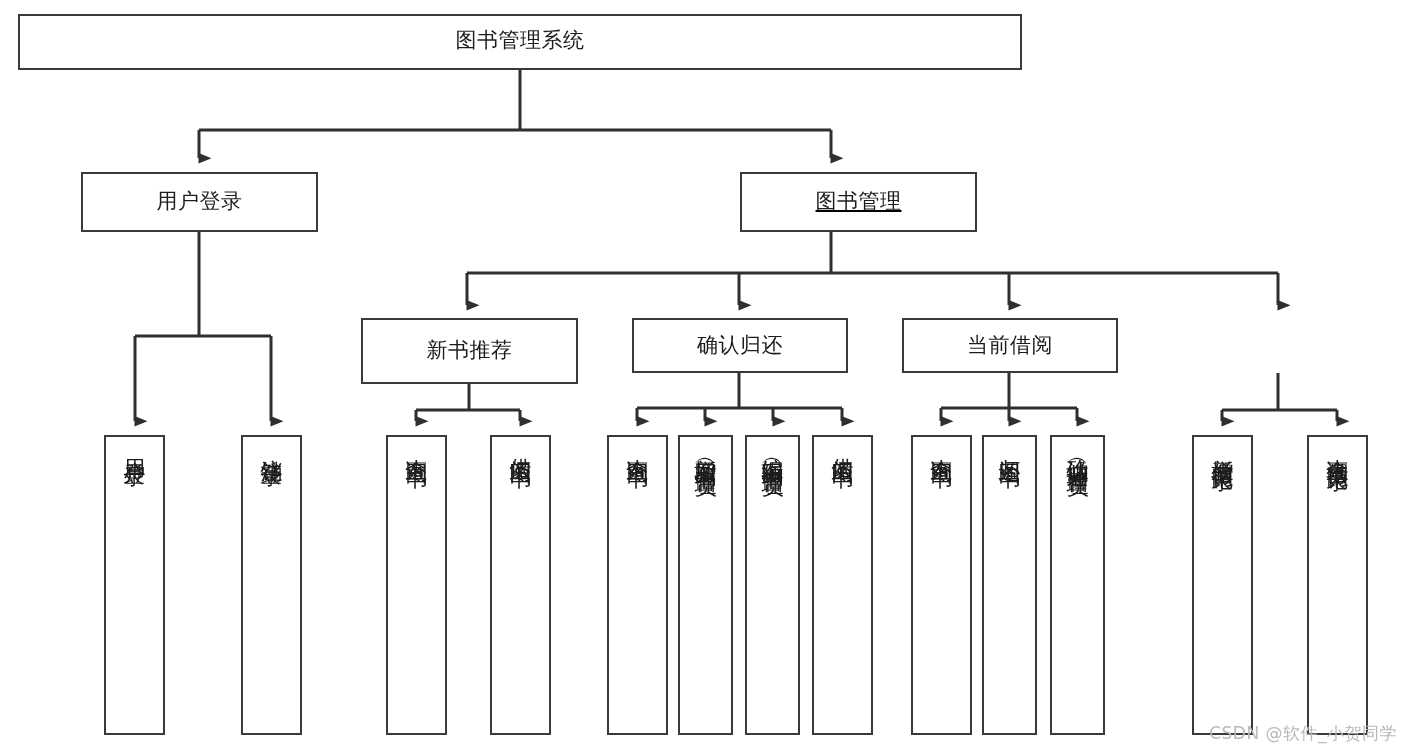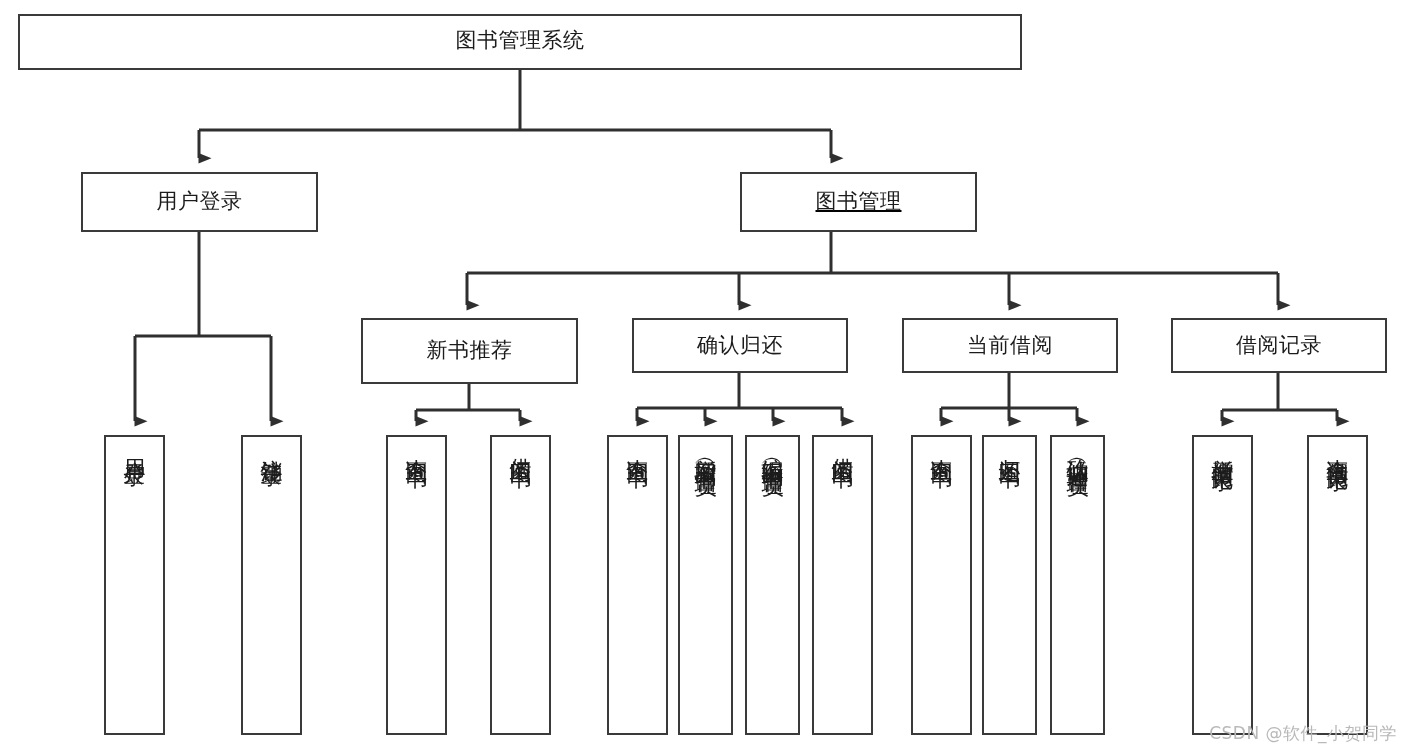--- a/index.html
+++ b/index.html
@@ -144,23 +144,20 @@
 
   <div class="node horiz" style="left:361px; top:318px; width:217px; height:66px;">
     <span class="node-label">新书推荐</span>
   </div>
   <div class="node horiz" style="left:632px; top:318px; width:216px; height:55px;">
     <span class="node-label">确认归还</span>
   </div>
   <div class="node horiz" style="left:902px; top:318px; width:216px; height:55px;">
     <span class="node-label">当前借阅</span>
   </div>
-  <div class="node horiz" style="left:1171px; top:318px; width:216px; height:55px;">
-    <span class="node-label">借阅记录</span>
-  </div>
 
   <div class="node vert" style="left:104px; top:435px; width:61px; height:300px;">
     <span class="node-label">用户登录</span>
   </div>
   <div class="node vert" style="left:241px; top:435px; width:61px; height:300px;">
     <span class="node-label">注销登录</span>
   </div>
 
   <div class="node vert" style="left:386px; top:435px; width:61px; height:300px;">
     <span class="node-label">查询图书</span>

